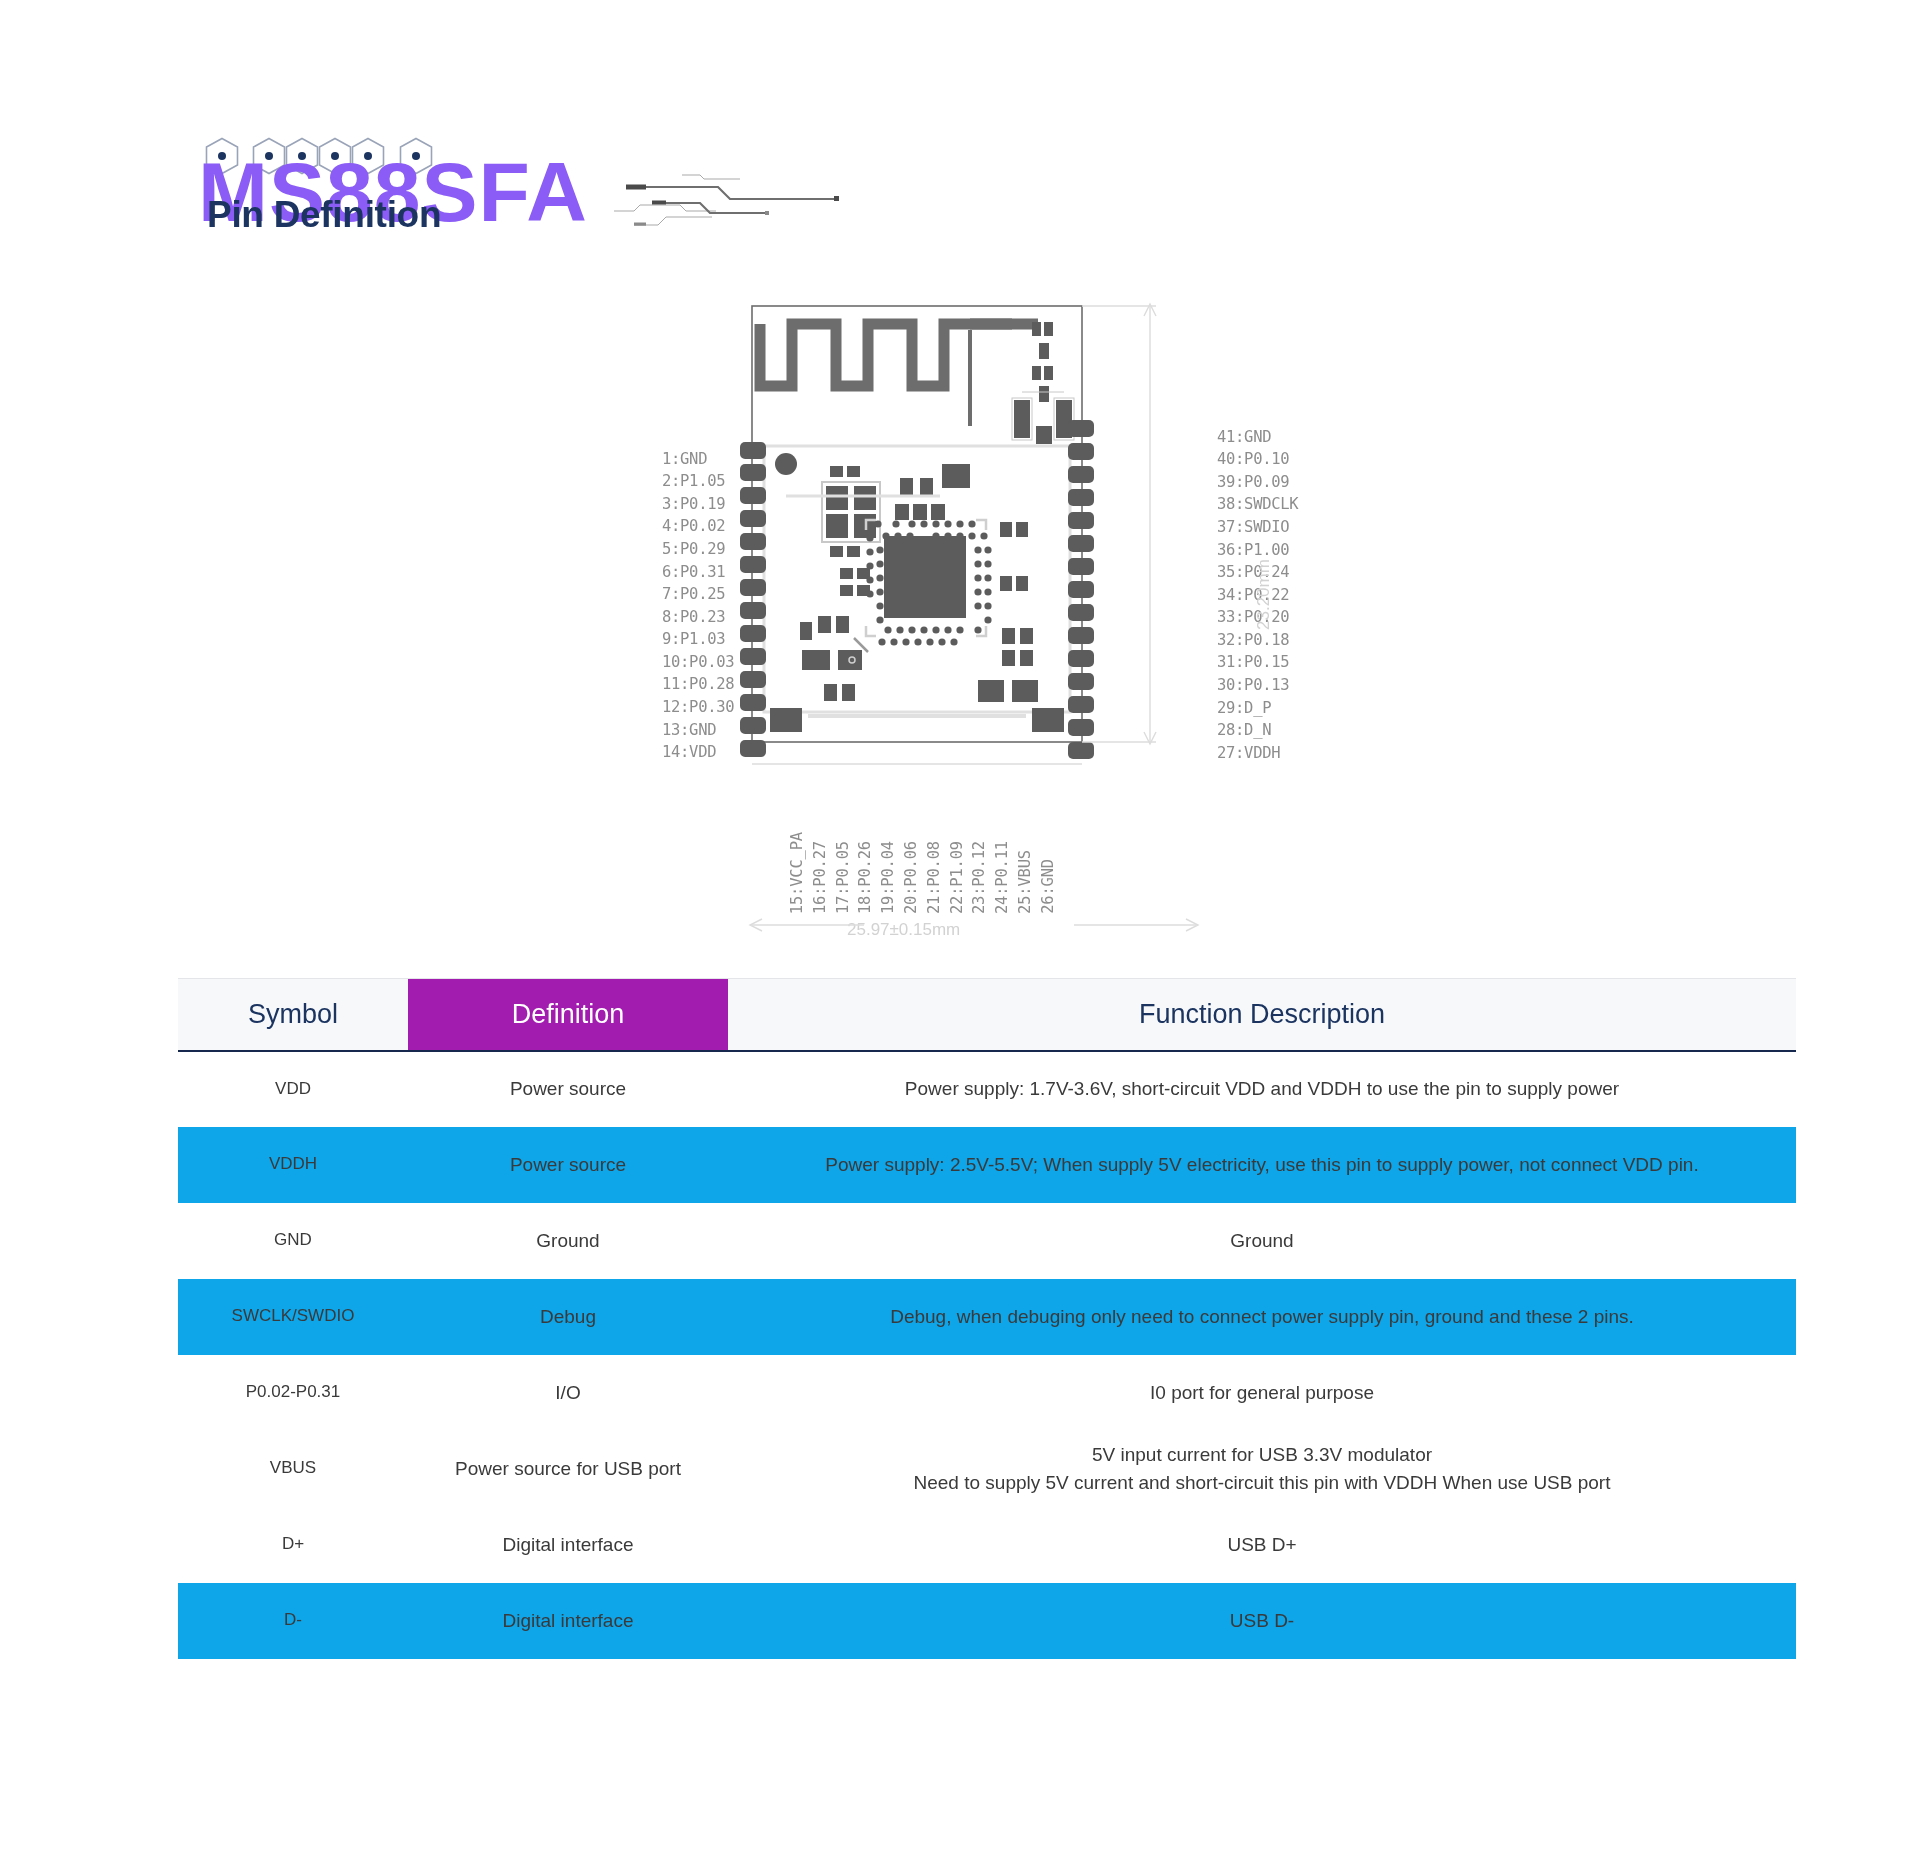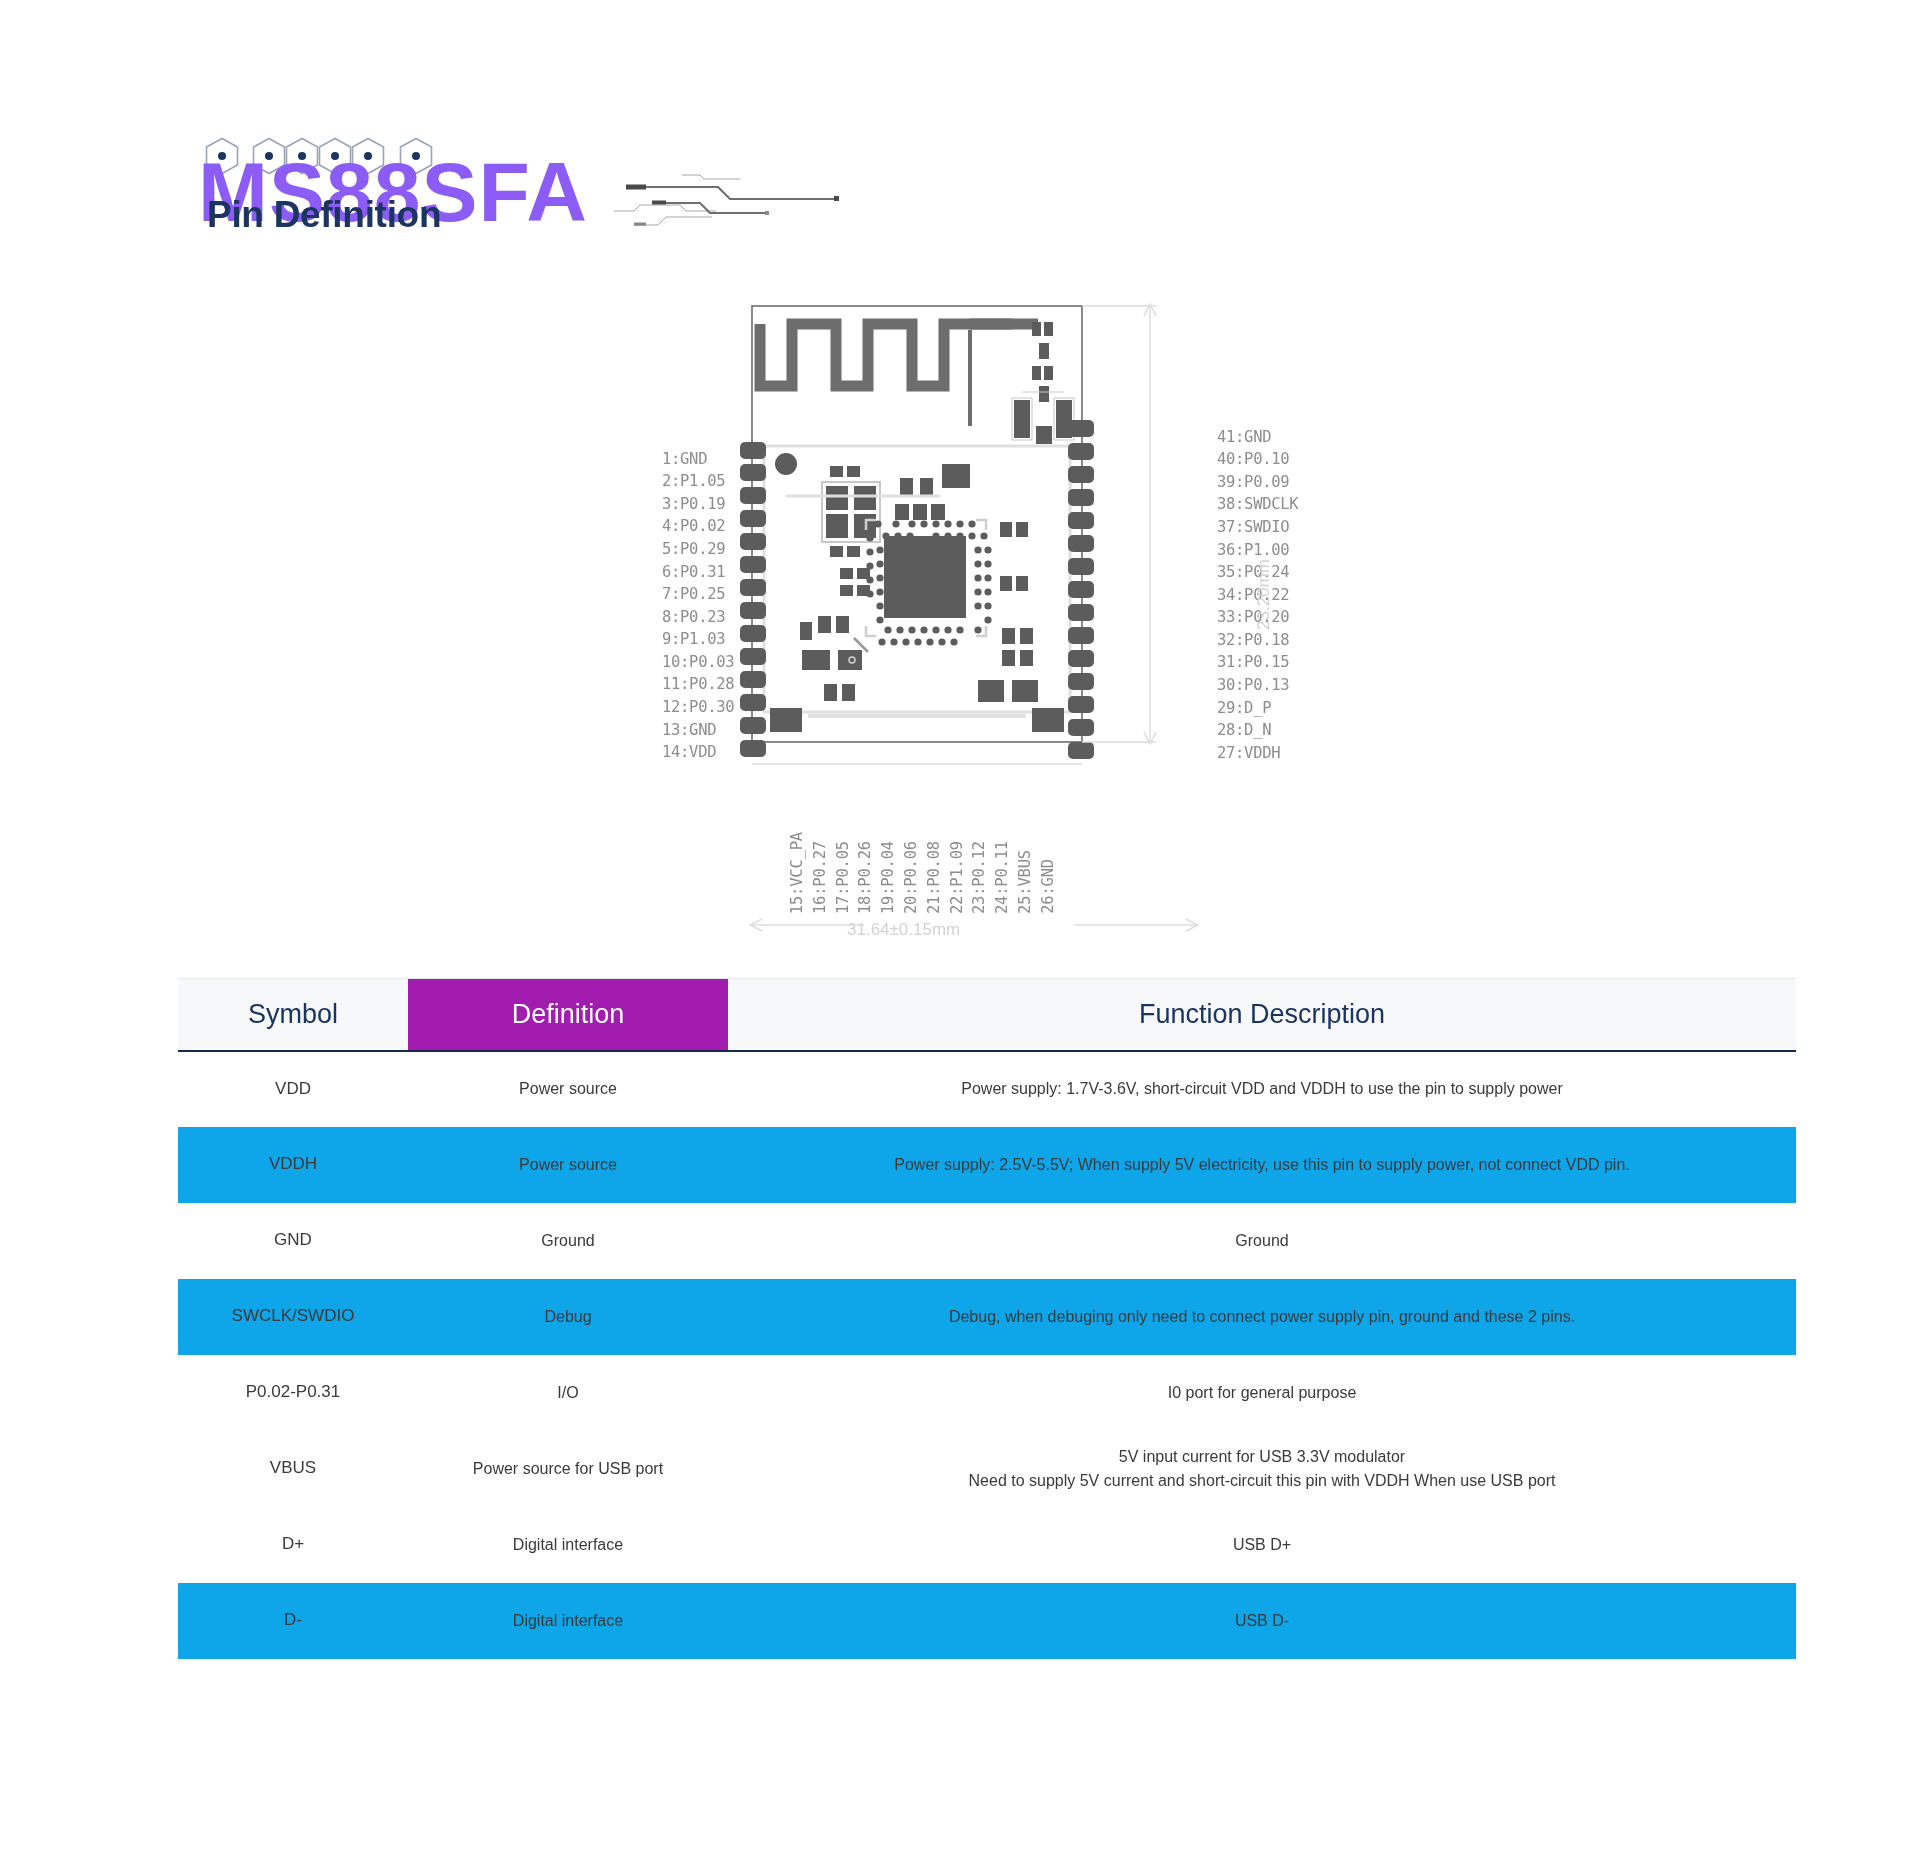--- a/index.html
+++ b/index.html
@@ -191,21 +191,21 @@
   }
   #pin-table th.hl {
     background: #a21caf;
     color: #ffffff;
     margin-left: 30px;
   }
   #pin-table thead tr {
     border-bottom: 2px solid #16284d;
   }
   #pin-table td {
-    font-size: 16px;
+    font-size: 19px;
     color: #3a3a3a;
     text-align: center;
     vertical-align: middle;
     padding: 0 14px;
     height: 76px;
     line-height: 1.45;
   }
   #pin-table tbody tr.alt td { background: #0ea5e9; }
   #pin-table tbody tr td:first-child { font-size: 17px; }
 
@@ -326,21 +326,21 @@
     <div class="pin-label">20:P0.06</div>
     <div class="pin-label">21:P0.08</div>
     <div class="pin-label">22:P1.09</div>
     <div class="pin-label">23:P0.12</div>
     <div class="pin-label">24:P0.11</div>
     <div class="pin-label">25:VBUS</div>
     <div class="pin-label">26:GND</div>
   </div>
 
   <div class="dim-text" id="dim-height-label">23.20mm</div>
-  <div class="dim-text" id="dim-width-label">31.64±0.15mm</div>
+  <div class="dim-text" id="dim-width-label">25.97±0.15mm</div>
 
   <svg id="board" viewBox="0 0 560 480">
 
     <rect x="112" y="6" width="330" height="436" fill="#ffffff" stroke="#6d6d6d" stroke-width="1.6"></rect>
 
     <path d="M120,24 L120,86 L152,86 L152,24 L196,24 L196,86 L228,86 L228,24 L272,24 L272,86 L304,86 L304,24 L372,24" fill="none" stroke="#6d6d6d" stroke-width="11"></path>
 
     <path d="M330,30 L330,126" fill="none" stroke="#6d6d6d" stroke-width="4"></path>
     <path d="M330,24 L398,24" fill="none" stroke="#6d6d6d" stroke-width="11"></path>
 

